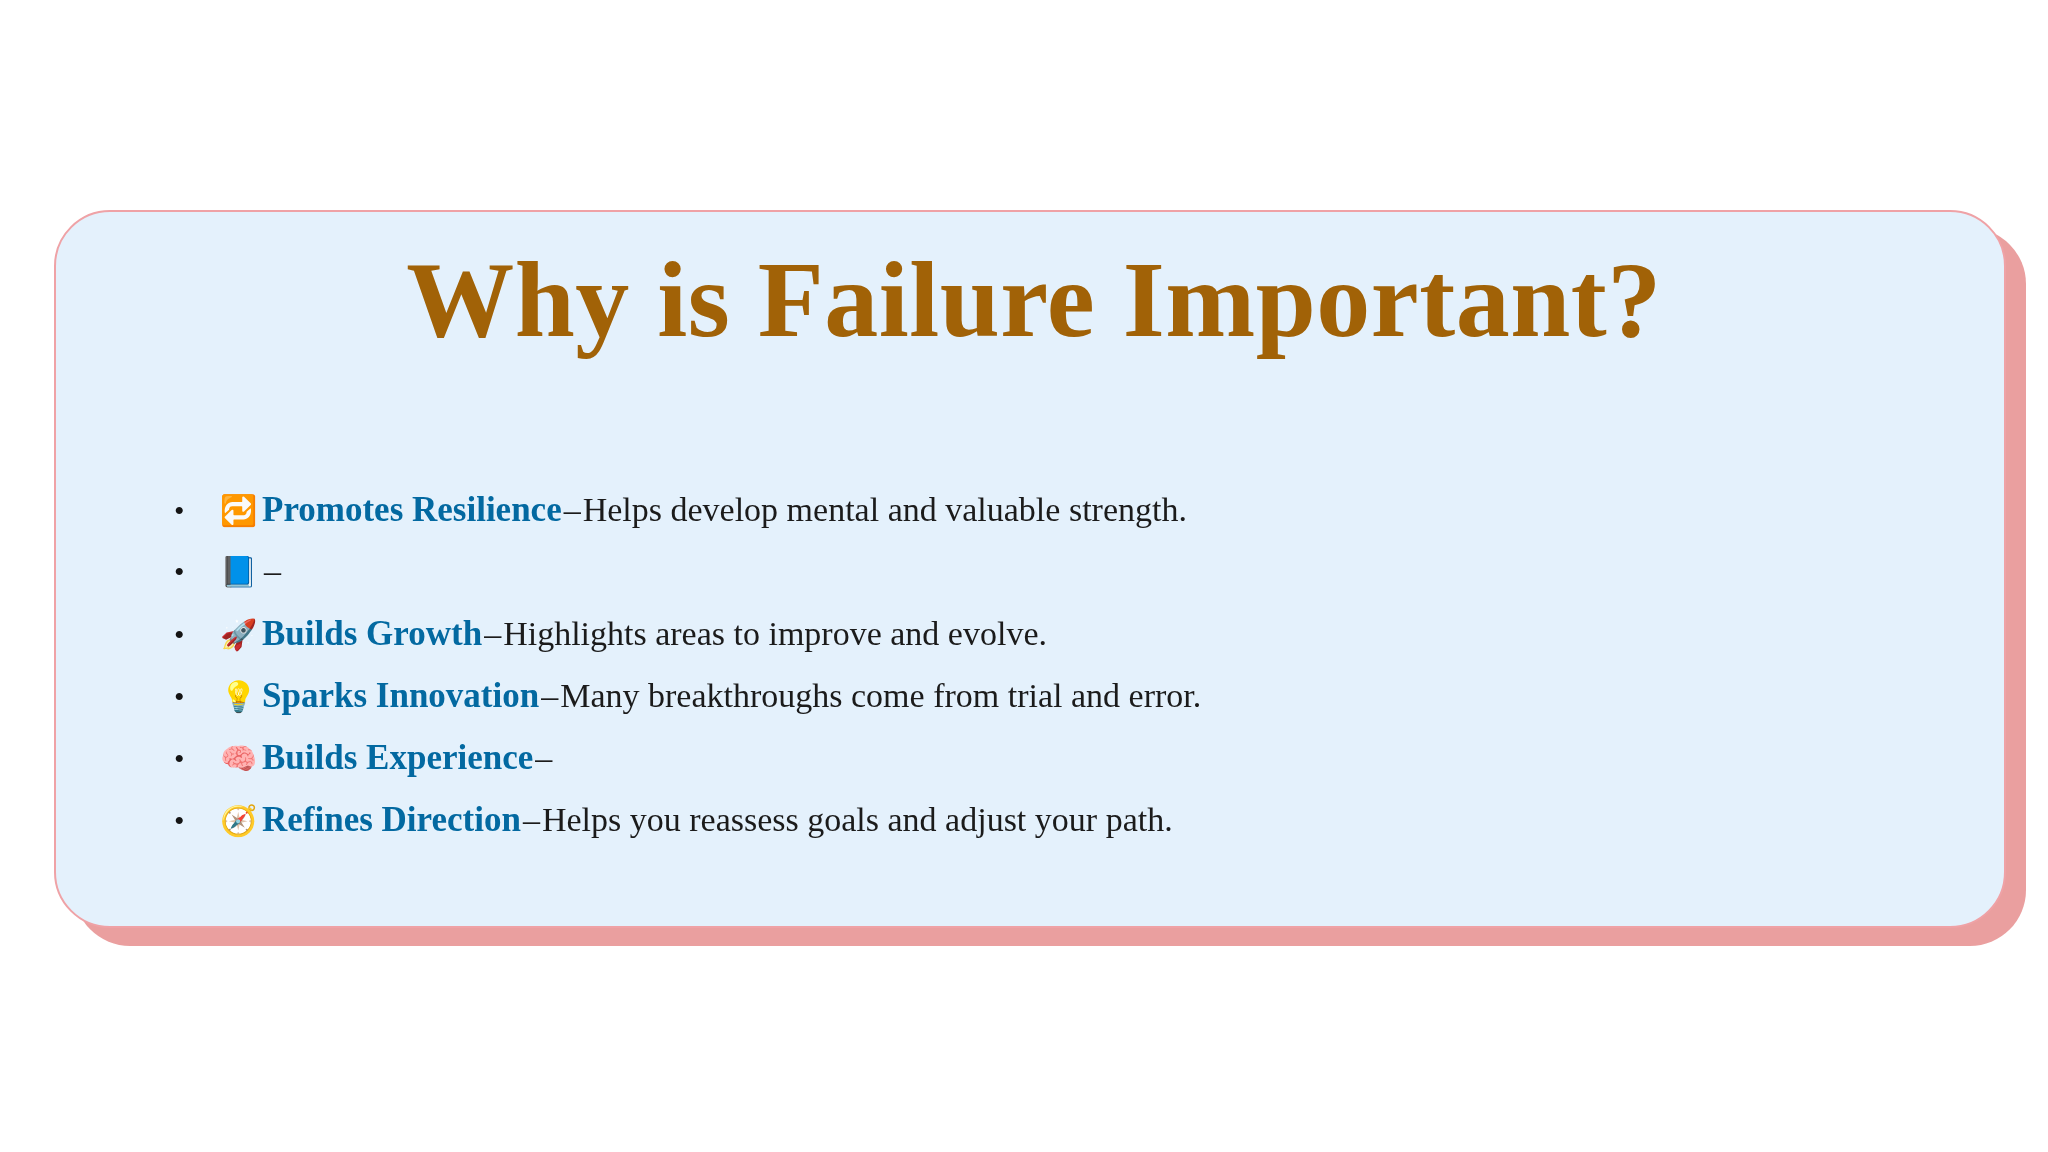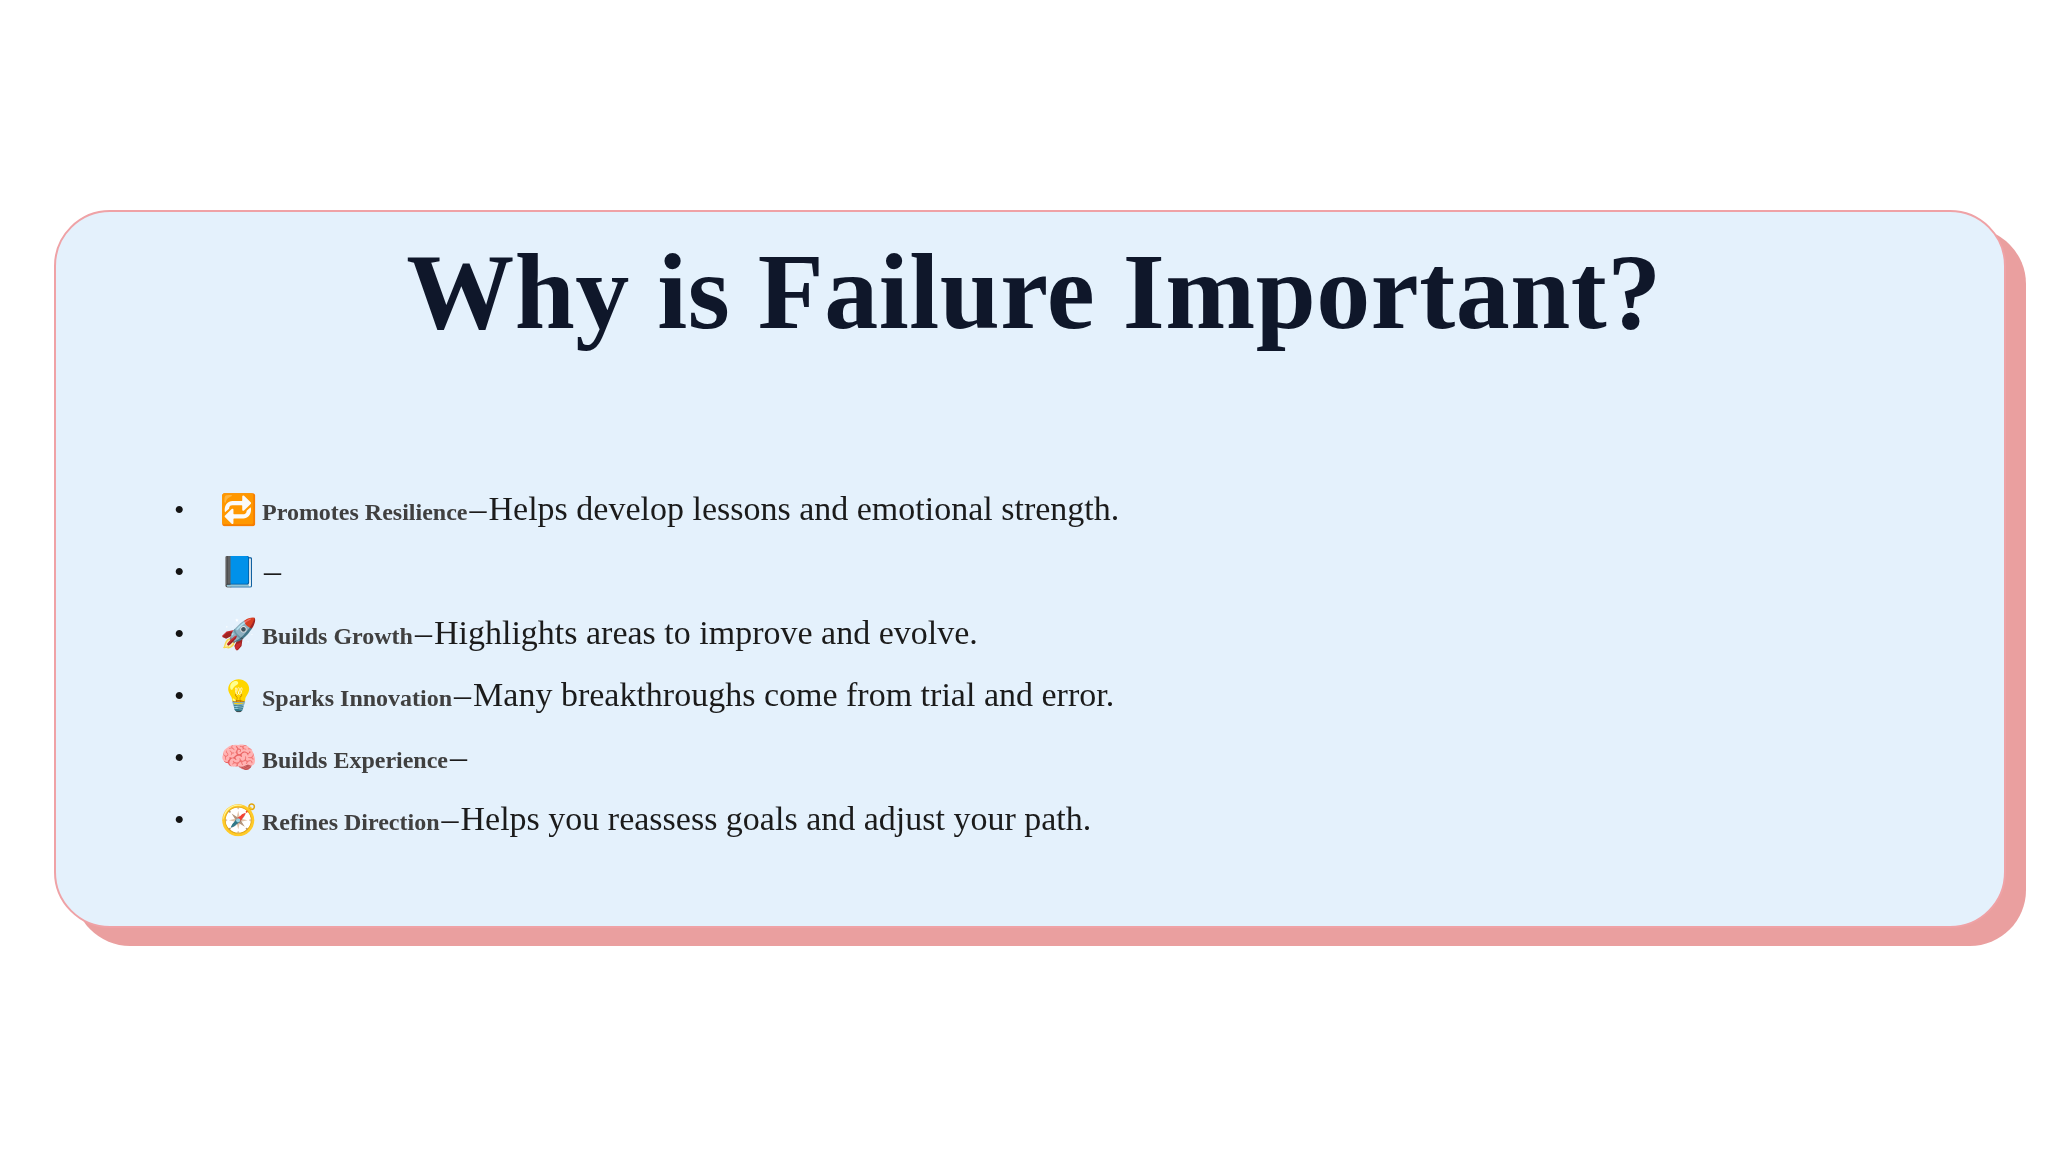--- a/index.html
+++ b/index.html
@@ -39,24 +39,24 @@
     width: 1952px;
     height: 718px;
     background: #e4f1fc;
     border: 2px solid #efa2a6;
     border-radius: 56px;
     box-sizing: border-box;
     overflow: hidden;
   }
 
   .card-title {
-    margin: 0;
+    margin: 8px;
     padding-top: 18px;
     text-align: center;
-    color: #0f172a;
+    color: #a16207;
     font-family: "Liberation Serif", "DejaVu Serif", serif;
     font-weight: bold;
     font-size: 108px;
     line-height: 1.15;
     letter-spacing: 0.5px;
     padding-left: 8px;
   }
 
   .bullet-list {
     list-style: none;
@@ -90,22 +90,22 @@
     flex: 0 0 auto;
     width: 42px;
     font-family: "DejaVu Sans", "Liberation Sans", sans-serif;
     font-size: 30px;
     line-height: 1;
     text-align: left;
   }
 
   .bullet-term {
     font-weight: bold;
-    color: #404040;
-    font-size: 24px;
+    color: #0369a1;
+    font-size: 35px;
   }
 
   .bullet-sep {
     color: #1b1b1b;
     font-size: 34px;
     padding: 0 2px;
   }
 
   .bullet-desc {
     color: #1b1b1b;
@@ -123,21 +123,21 @@
 
     <h1 class="card-title">Why is Failure Important?</h1>
 
     <ul class="bullet-list">
 
       <li class="bullet-item">
         <span class="bullet-dot">•</span>
         <span class="bullet-emoji">🔁</span>
         <span class="bullet-term">Promotes Resilience</span>
         <span class="bullet-sep">–</span>
-        <span class="bullet-desc">Helps develop lessons and emotional strength.</span>
+        <span class="bullet-desc">Helps develop mental and valuable strength.</span>
       </li>
 
       <li class="bullet-item">
         <span class="bullet-dot">•</span>
         <span class="bullet-emoji">📘</span>
         <span class="bullet-sep">–</span>
       </li>
 
       <li class="bullet-item">
         <span class="bullet-dot">•</span>

